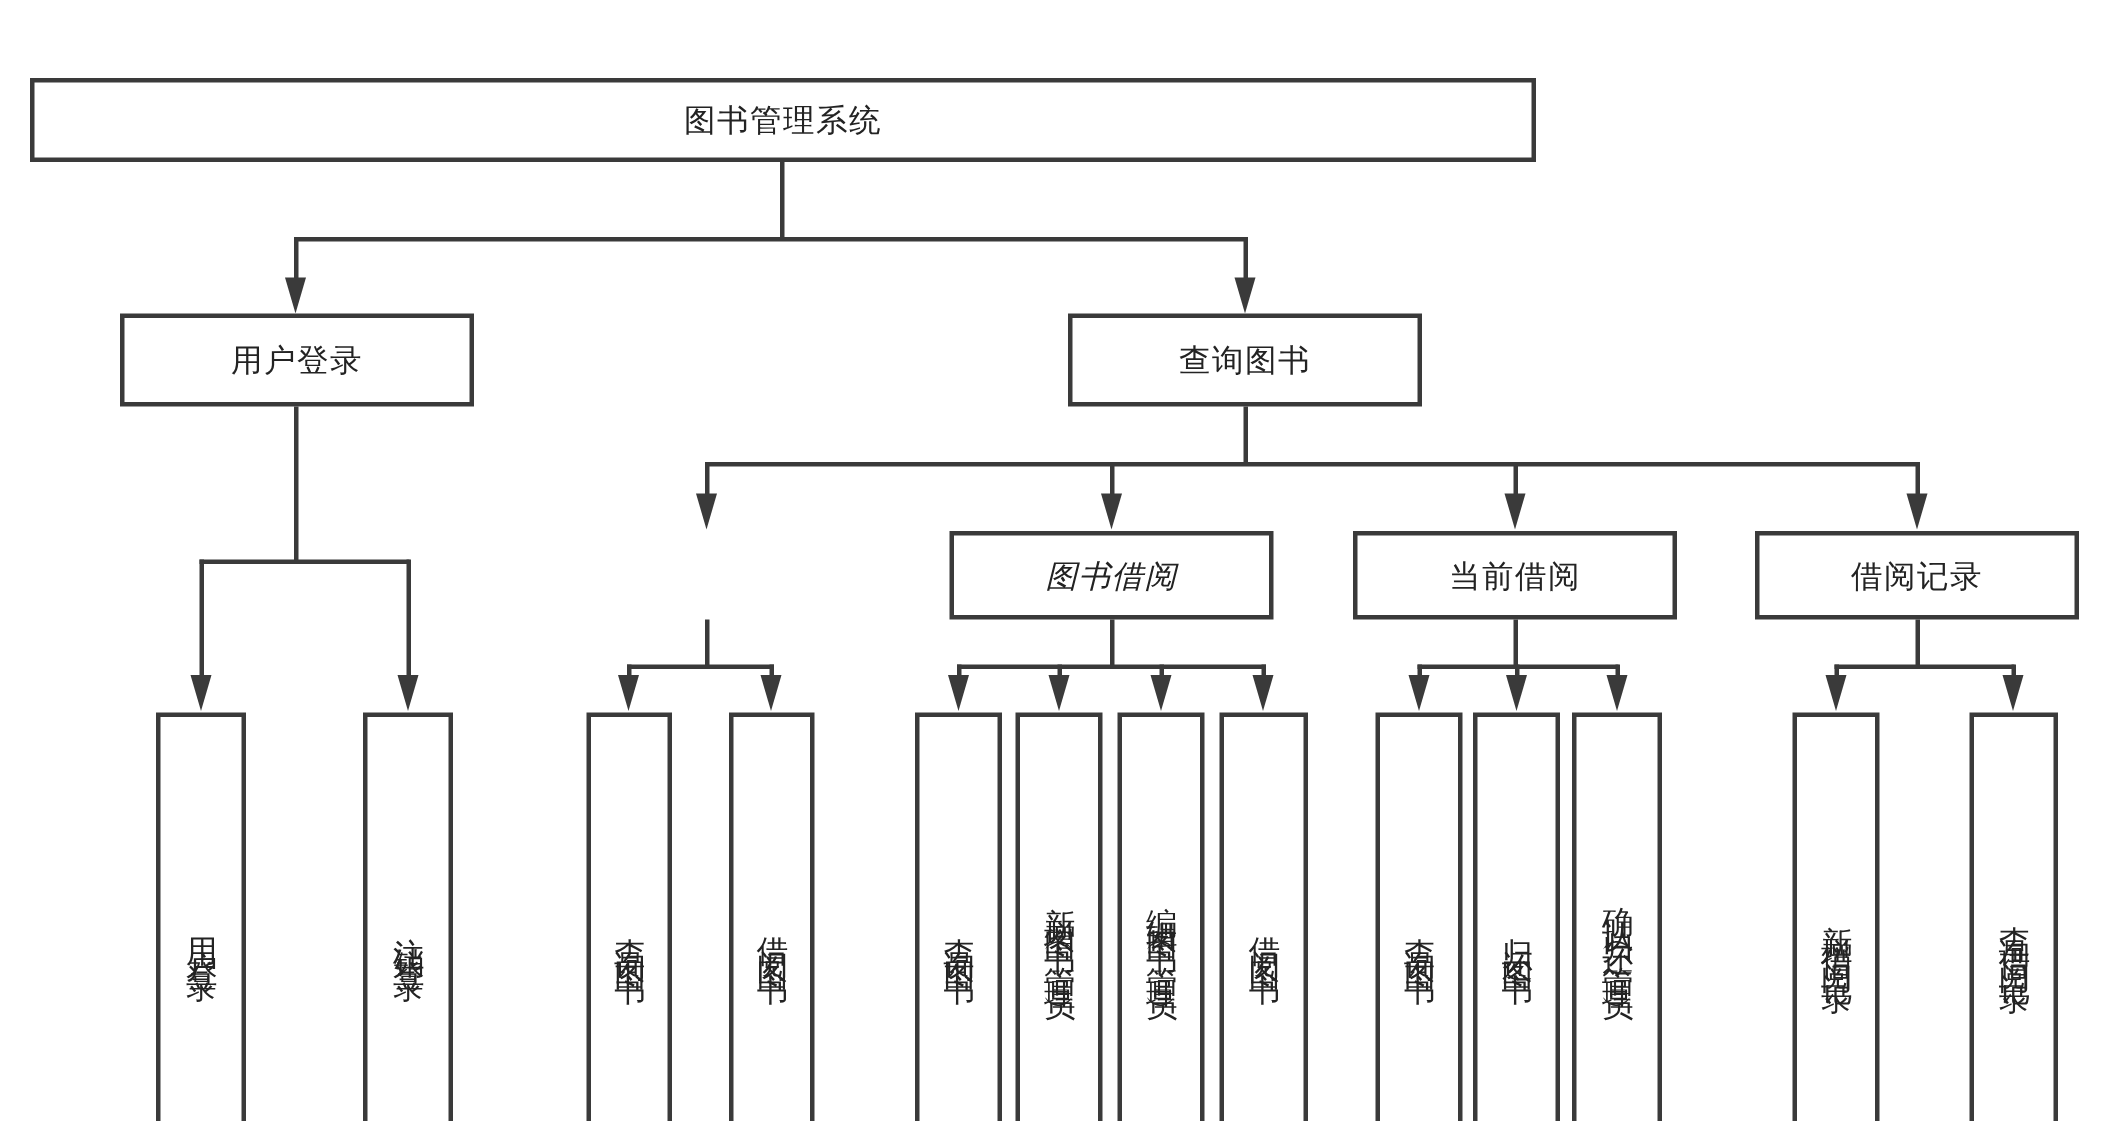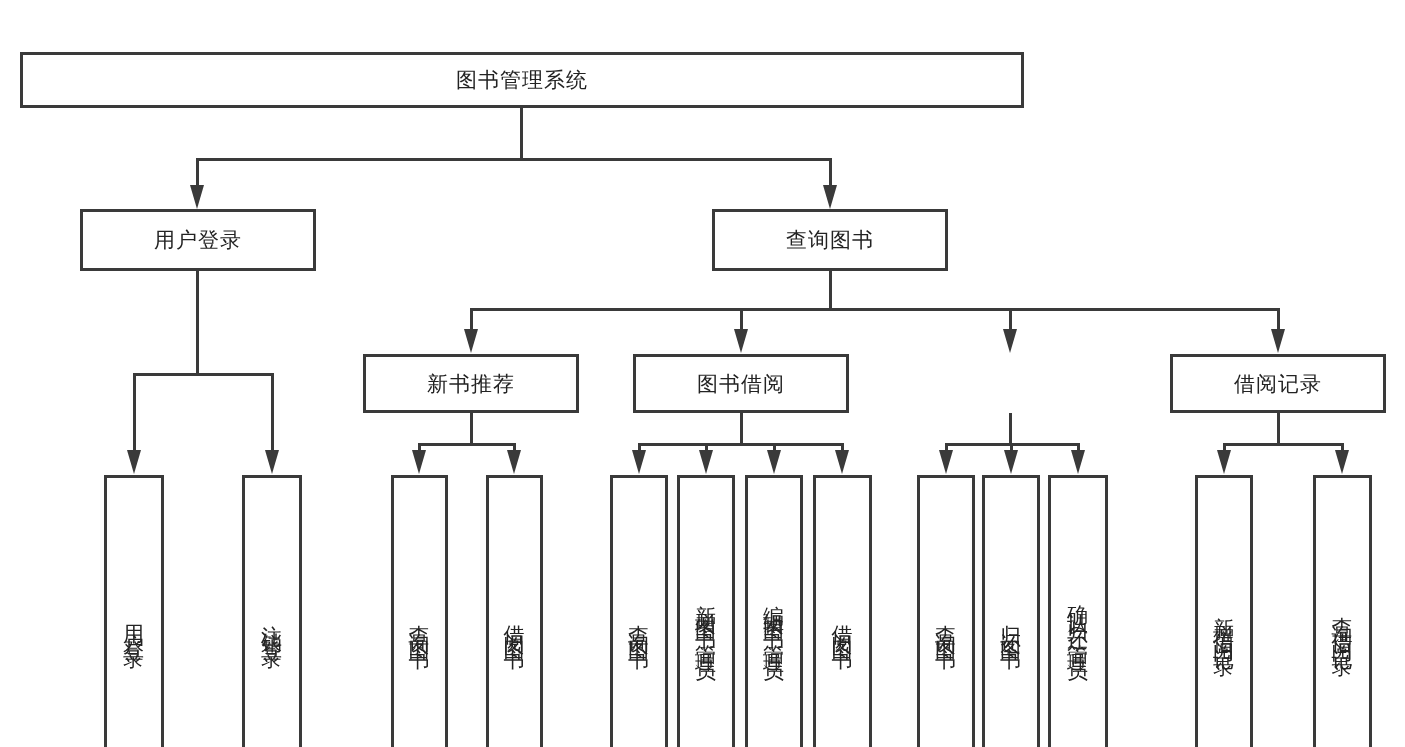--- a/index.html
+++ b/index.html
@@ -96,25 +96,25 @@
   <div class="hline" style="left:470px; top:270px; width:810px;"></div>
   <div class="vline" style="left:470px; top:270px; height:23px;"></div>
   <div class="arrow" style="left:464px; top:291px;"></div>
   <div class="vline" style="left:740px; top:270px; height:23px;"></div>
   <div class="arrow" style="left:734px; top:291px;"></div>
   <div class="vline" style="left:1009px; top:270px; height:23px;"></div>
   <div class="arrow" style="left:1003px; top:291px;"></div>
   <div class="vline" style="left:1277px; top:270px; height:23px;"></div>
   <div class="arrow" style="left:1271px; top:291px;"></div>
 
-  <div class="box" style="left:363px; top:316px; width:216px; height:59px;">
-    <span class="lbl">新书推荐</span>
+  <div class="box" style="left:633px; top:316px; width:216px; height:59px;font-style:italic;">
+    <span class="lbl">图书借阅</span>
   </div>
-  <div class="box" style="left:633px; top:316px; width:216px; height:59px;">
-    <span class="lbl">图书借阅</span>
+  <div class="box" style="left:902px; top:316px; width:216px; height:59px;">
+    <span class="lbl">当前借阅</span>
   </div>
   <div class="box" style="left:1170px; top:316px; width:216px; height:59px;">
     <span class="lbl">借阅记录</span>
   </div>
 
   <div class="vline" style="left:470px; top:375px; height:32px;"></div>
   <div class="hline" style="left:418px; top:405px; width:98px;"></div>
   <div class="vline" style="left:418px; top:405px; height:10px;"></div>
   <div class="arrow" style="left:412px; top:412px;"></div>
   <div class="vline" style="left:513px; top:405px; height:10px;"></div>

